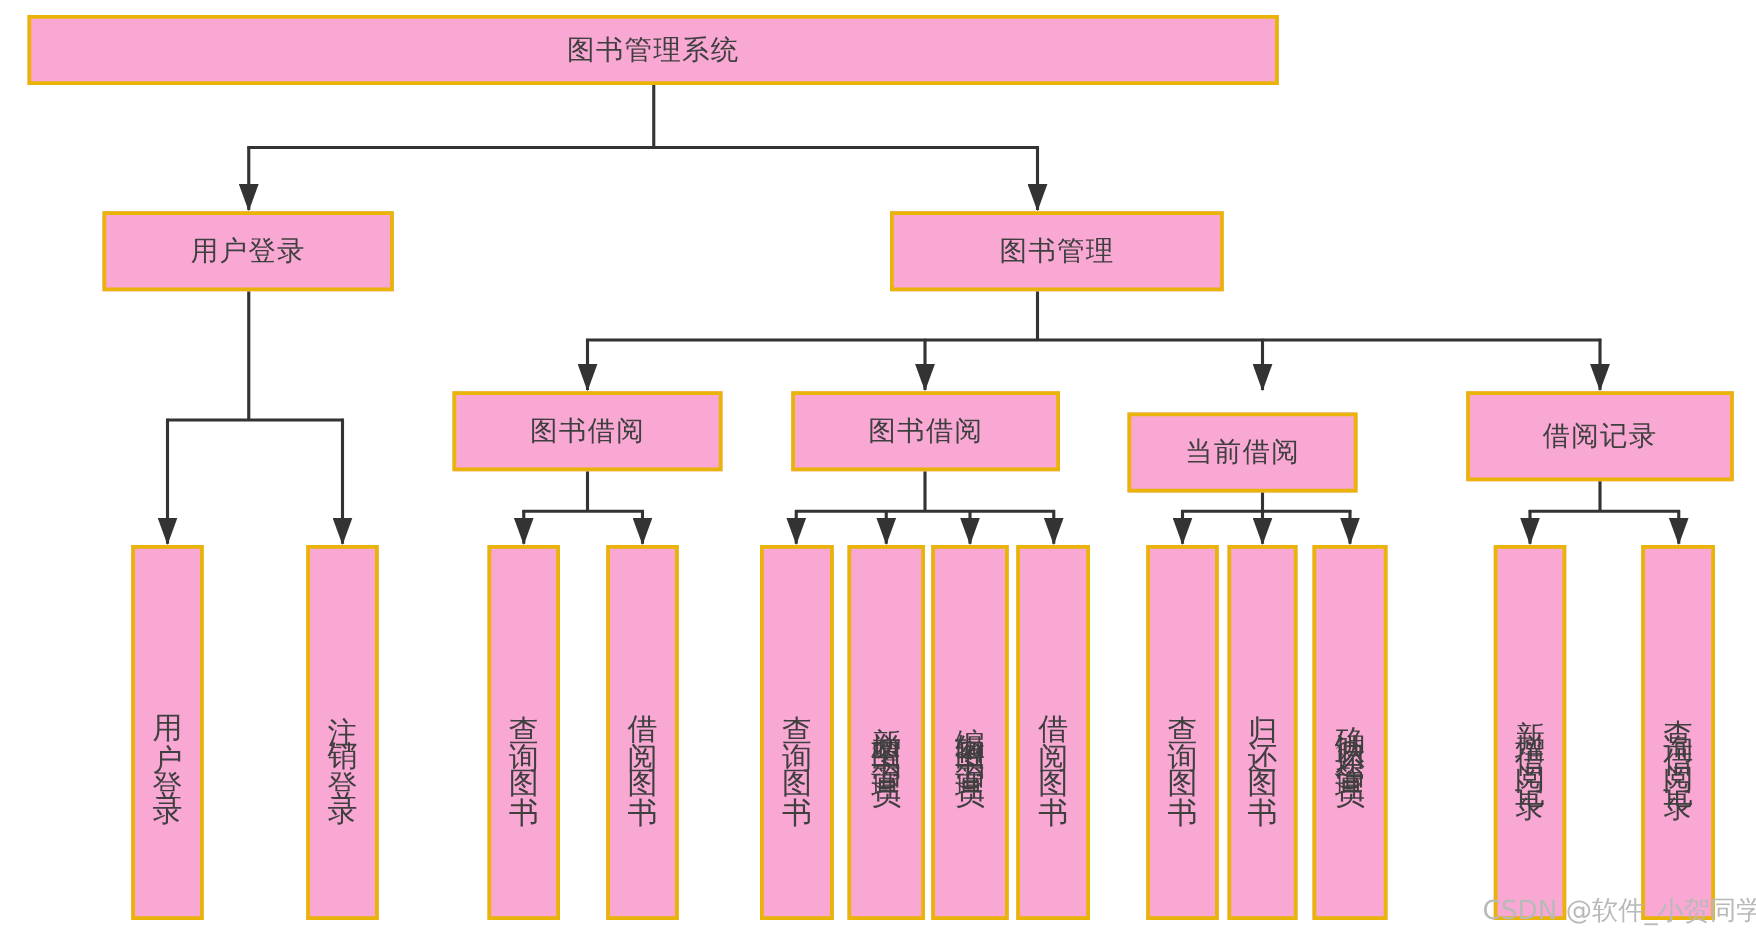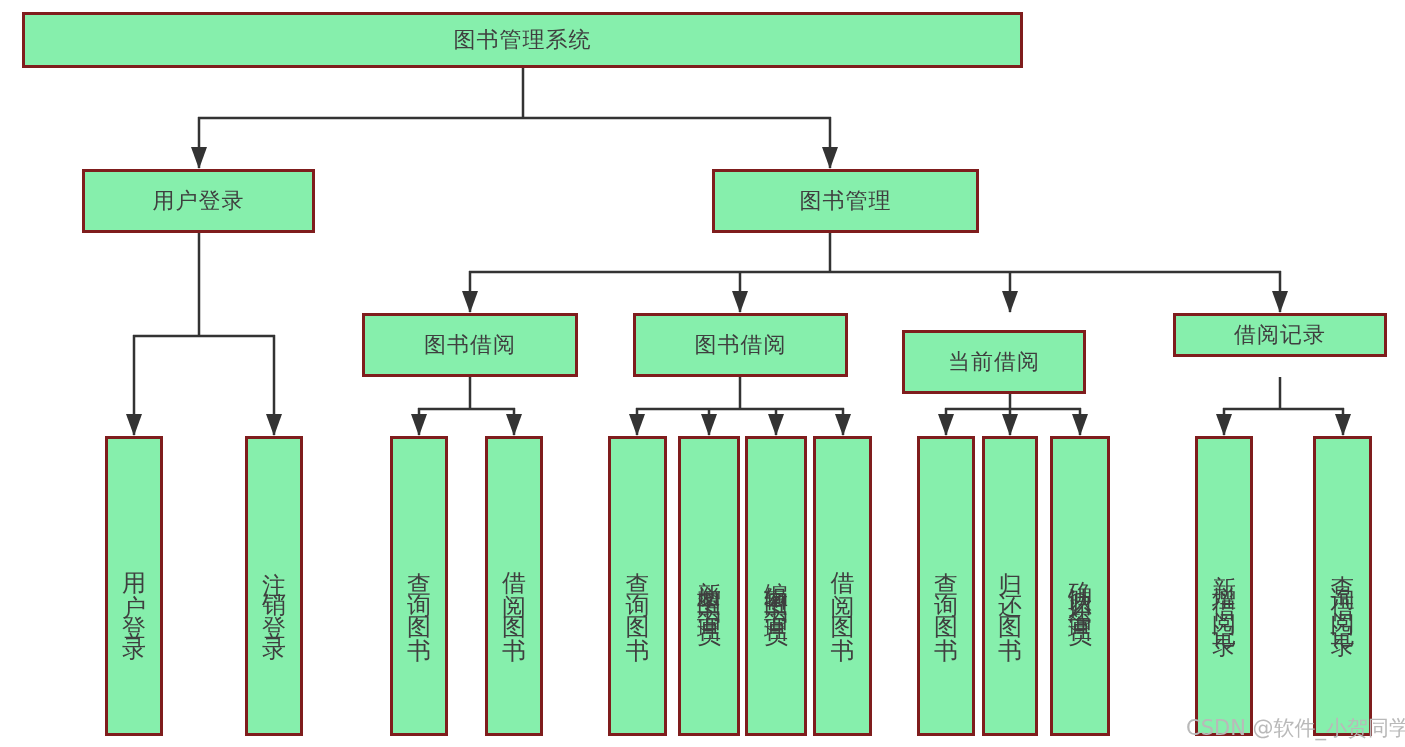--- a/index.html
+++ b/index.html
@@ -12,35 +12,35 @@
     font-family: "DejaVu Sans", "Liberation Sans", sans-serif;
   }
   .wires {
     position: absolute;
     left: 0; top: 0;
     width: 1405px; height: 747px;
   }
   .box {
     position: absolute;
     box-sizing: border-box;
-    border: 3px solid #7f1d1d;
-    background: #86efac;
+    border: 3px solid #eab308;
+    background: #f9a8d4;
     color: #3f3f3f;
     display: flex;
     align-items: center;
     justify-content: center;
   }
   .hbox { font-size: 22px; letter-spacing: 1px; }
   #b-root { left: 22px;  top: 12px;  width: 1001px; height: 56px; }
   #b-l2-0 { left: 82px;  top: 169px; width: 233px;  height: 64px; }
   #b-l2-1 { left: 712px; top: 169px; width: 267px;  height: 64px; }
   #b-l3-0 { left: 362px; top: 313px; width: 216px;  height: 64px; }
   #b-l3-1 { left: 633px; top: 313px; width: 215px;  height: 64px; }
   #b-l3-2 { left: 902px; top: 330px; width: 184px;  height: 64px; }
-  #b-l3-3 { left: 1173px;top: 313px; width: 214px;  height: 44px; }
+  #b-l3-3 { left: 1173px;top: 313px; width: 214px;  height: 72px; }
   .leaf { top: 436px; height: 300px; }
   #lf-0  { left: 105px;  width: 58px; }
   #lf-1  { left: 245px;  width: 58px; }
   #lf-2  { left: 390px;  width: 58px; }
   #lf-3  { left: 485px;  width: 58px; }
   #lf-4  { left: 608px;  width: 59px; }
   #lf-5  { left: 678px;  width: 62px; }
   #lf-6  { left: 745px;  width: 62px; }
   #lf-7  { left: 813px;  width: 59px; }
   #lf-8  { left: 917px;  width: 58px; }

